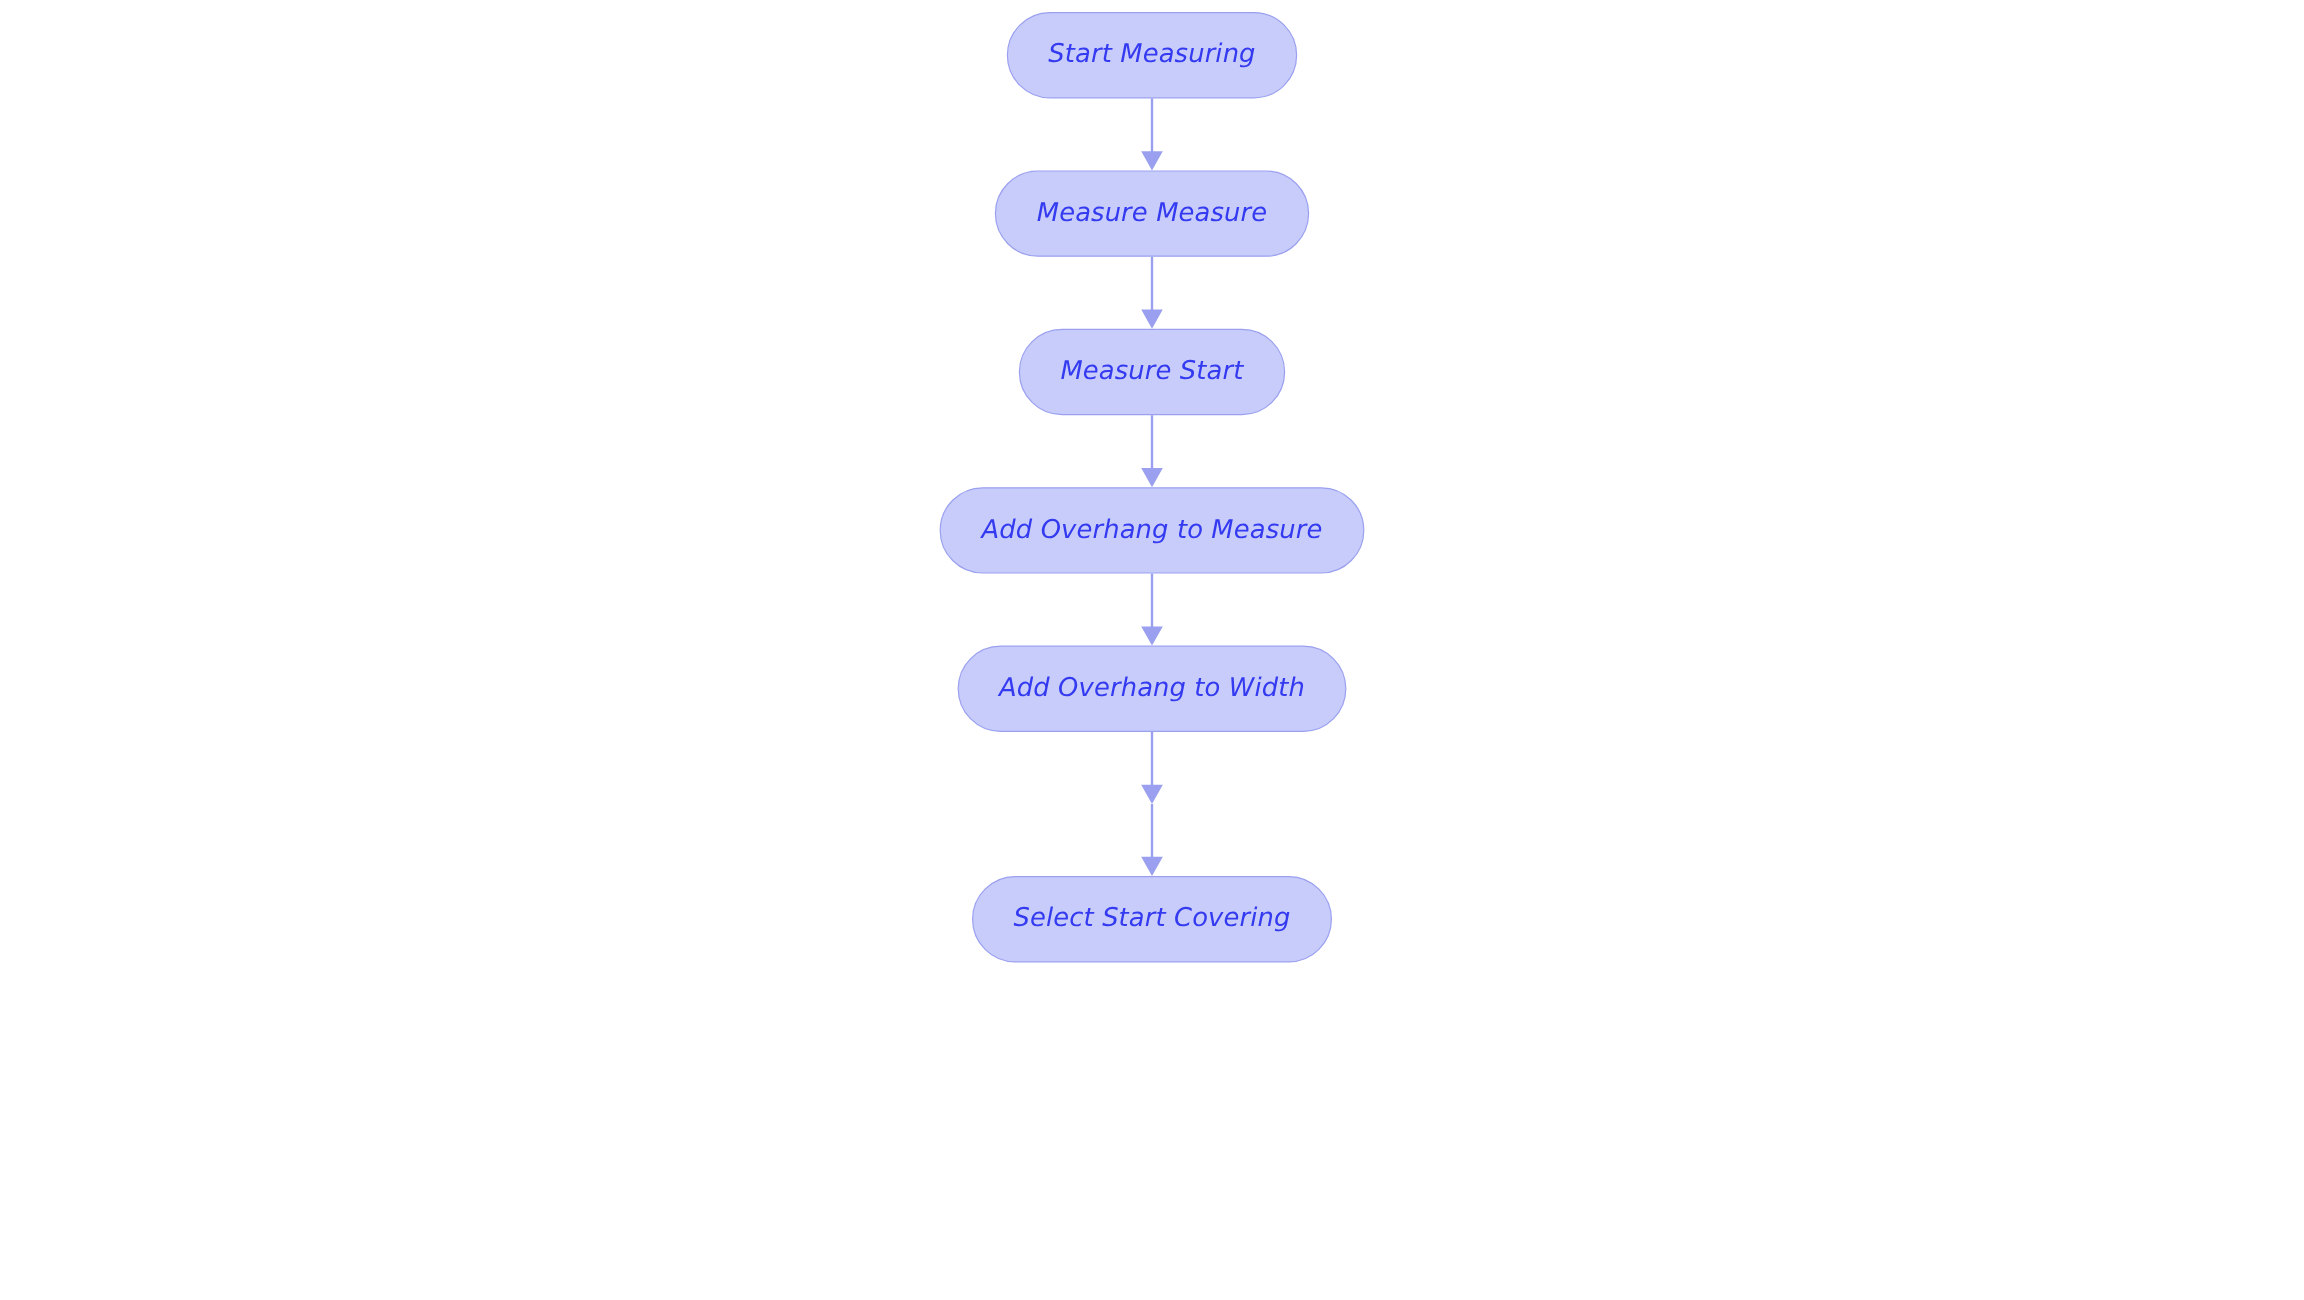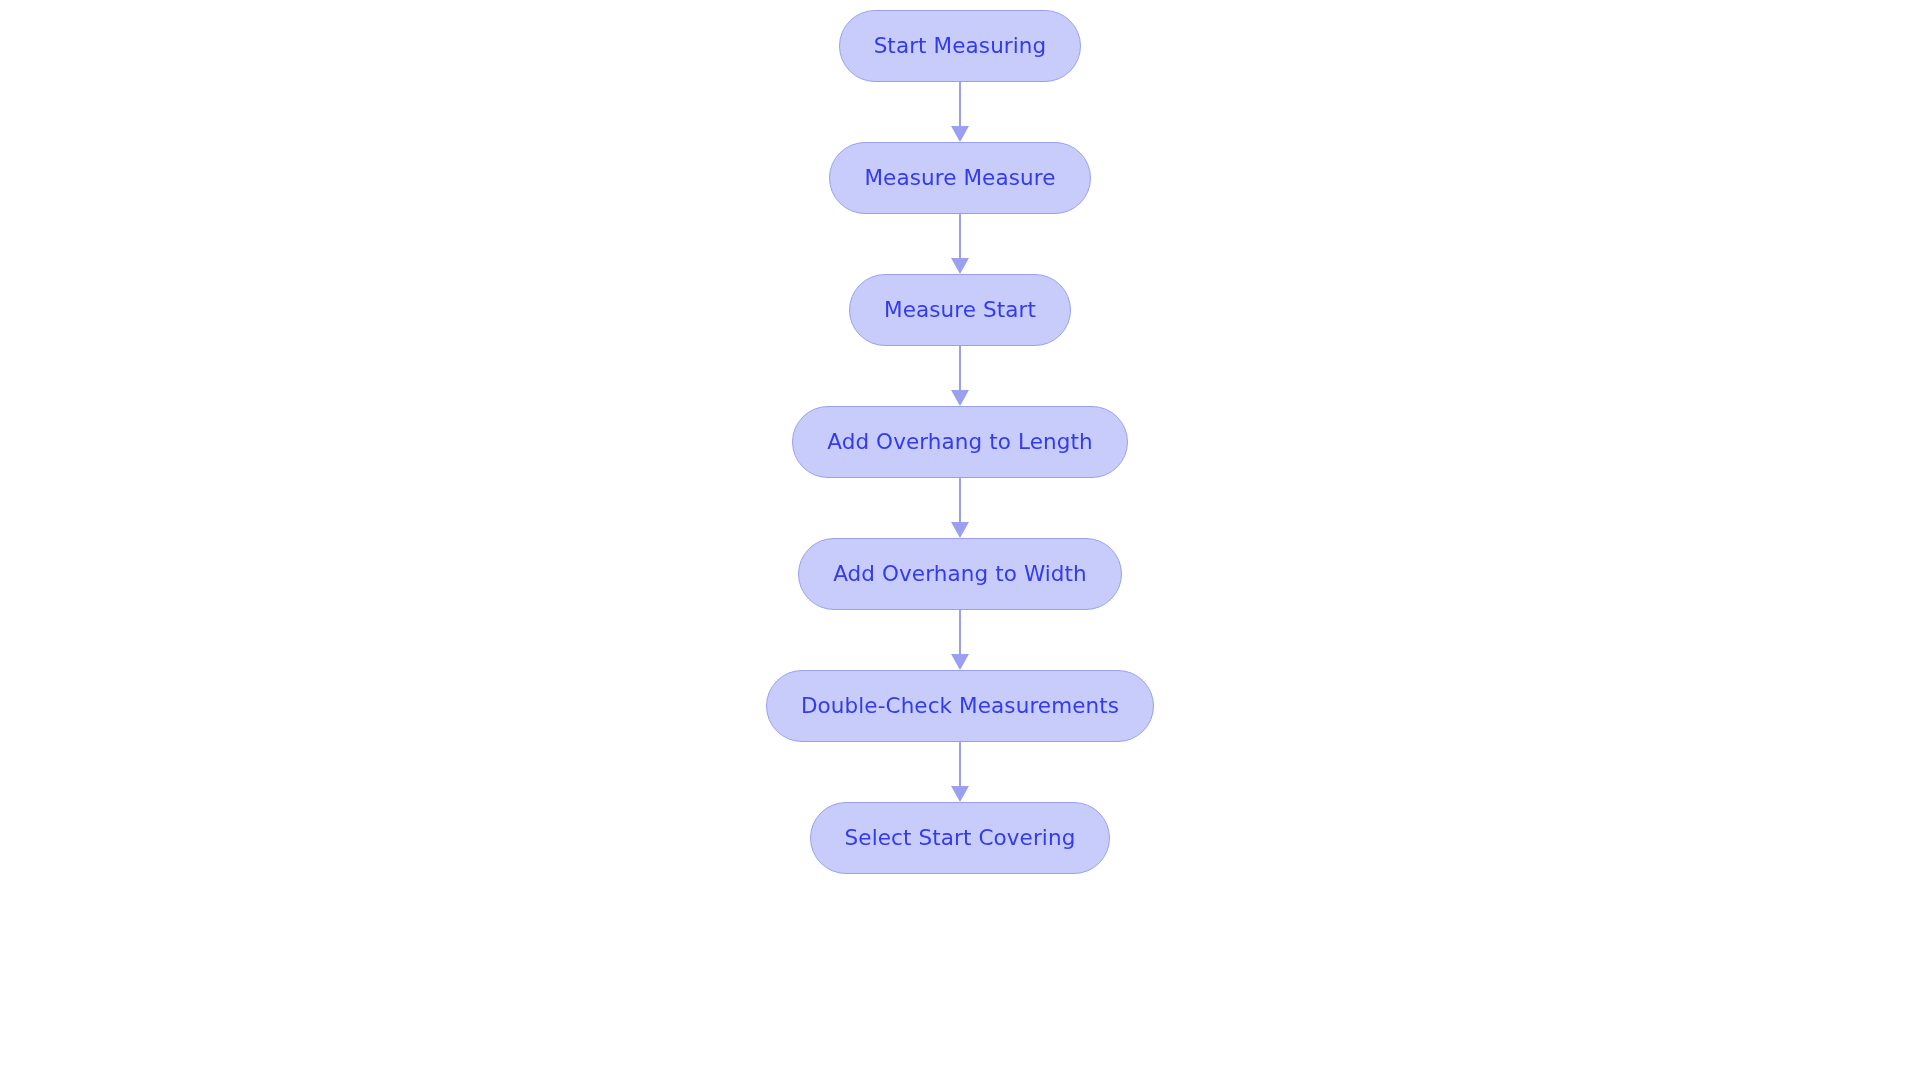--- a/index.html
+++ b/index.html
@@ -12,20 +12,21 @@
     height: 1083px;
     overflow: hidden;
     font-family: "DejaVu Sans", "Liberation Sans", sans-serif;
   }
 
   #flowchart {
     position: relative;
     width: 1920px;
     height: 891px;
     background: #ffffff;
+    font-style: italic;
   }
 
   .chain {
     position: absolute;
     left: 0;
     top: 10px;
     width: 1920px;
     display: flex;
     flex-direction: column;
     align-items: center;
@@ -110,40 +111,37 @@
     <div class="node">
       <span class="node-label">Measure Start</span>
     </div>
 
     <div class="connector">
       <div class="shaft"></div>
       <div class="head"></div>
     </div>
 
     <div class="node">
-      <span class="node-label">Add Overhang to Length</span>
+      <span class="node-label">Add Overhang to Measure</span>
     </div>
 
     <div class="connector">
       <div class="shaft"></div>
       <div class="head"></div>
     </div>
 
     <div class="node">
       <span class="node-label">Add Overhang to Width</span>
     </div>
 
     <div class="connector">
       <div class="shaft"></div>
       <div class="head"></div>
     </div>
 
-    <div class="node">
-      <span class="node-label">Double-Check Measurements</span>
-    </div>
 
     <div class="connector">
       <div class="shaft"></div>
       <div class="head"></div>
     </div>
 
     <div class="node">
       <span class="node-label">Select Start Covering</span>
     </div>
 

